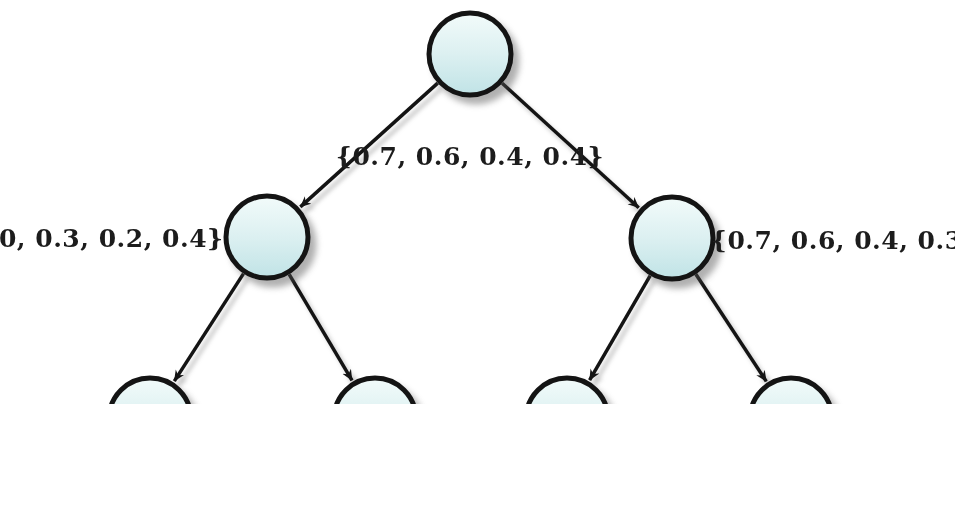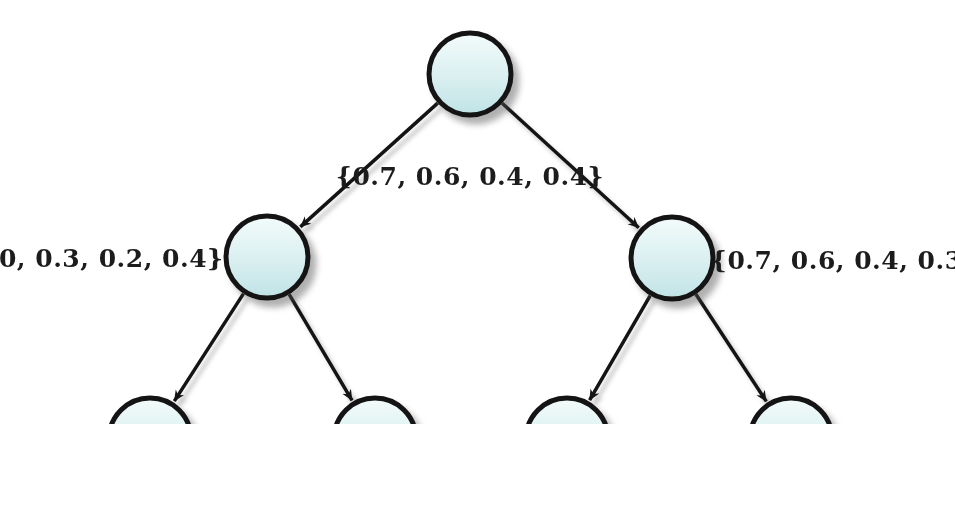--- a/index.html
+++ b/index.html
@@ -7,21 +7,20 @@
     padding: 0;
     background: #ffffff;
     font-family: "DejaVu Serif", "Liberation Serif", serif;
   }
   #canvas {
     position: relative;
     width: 955px;
     height: 404px;
     background: #ffffff;
     overflow: hidden;
-    margin-top: 20px;
   }
   #tree-svg {
     position: absolute;
     left: 0;
     top: 0;
   }
   .edges-layer {
     filter: drop-shadow(4px 5px 2px rgba(90, 90, 90, 0.35));
   }
   .nodes-layer {

